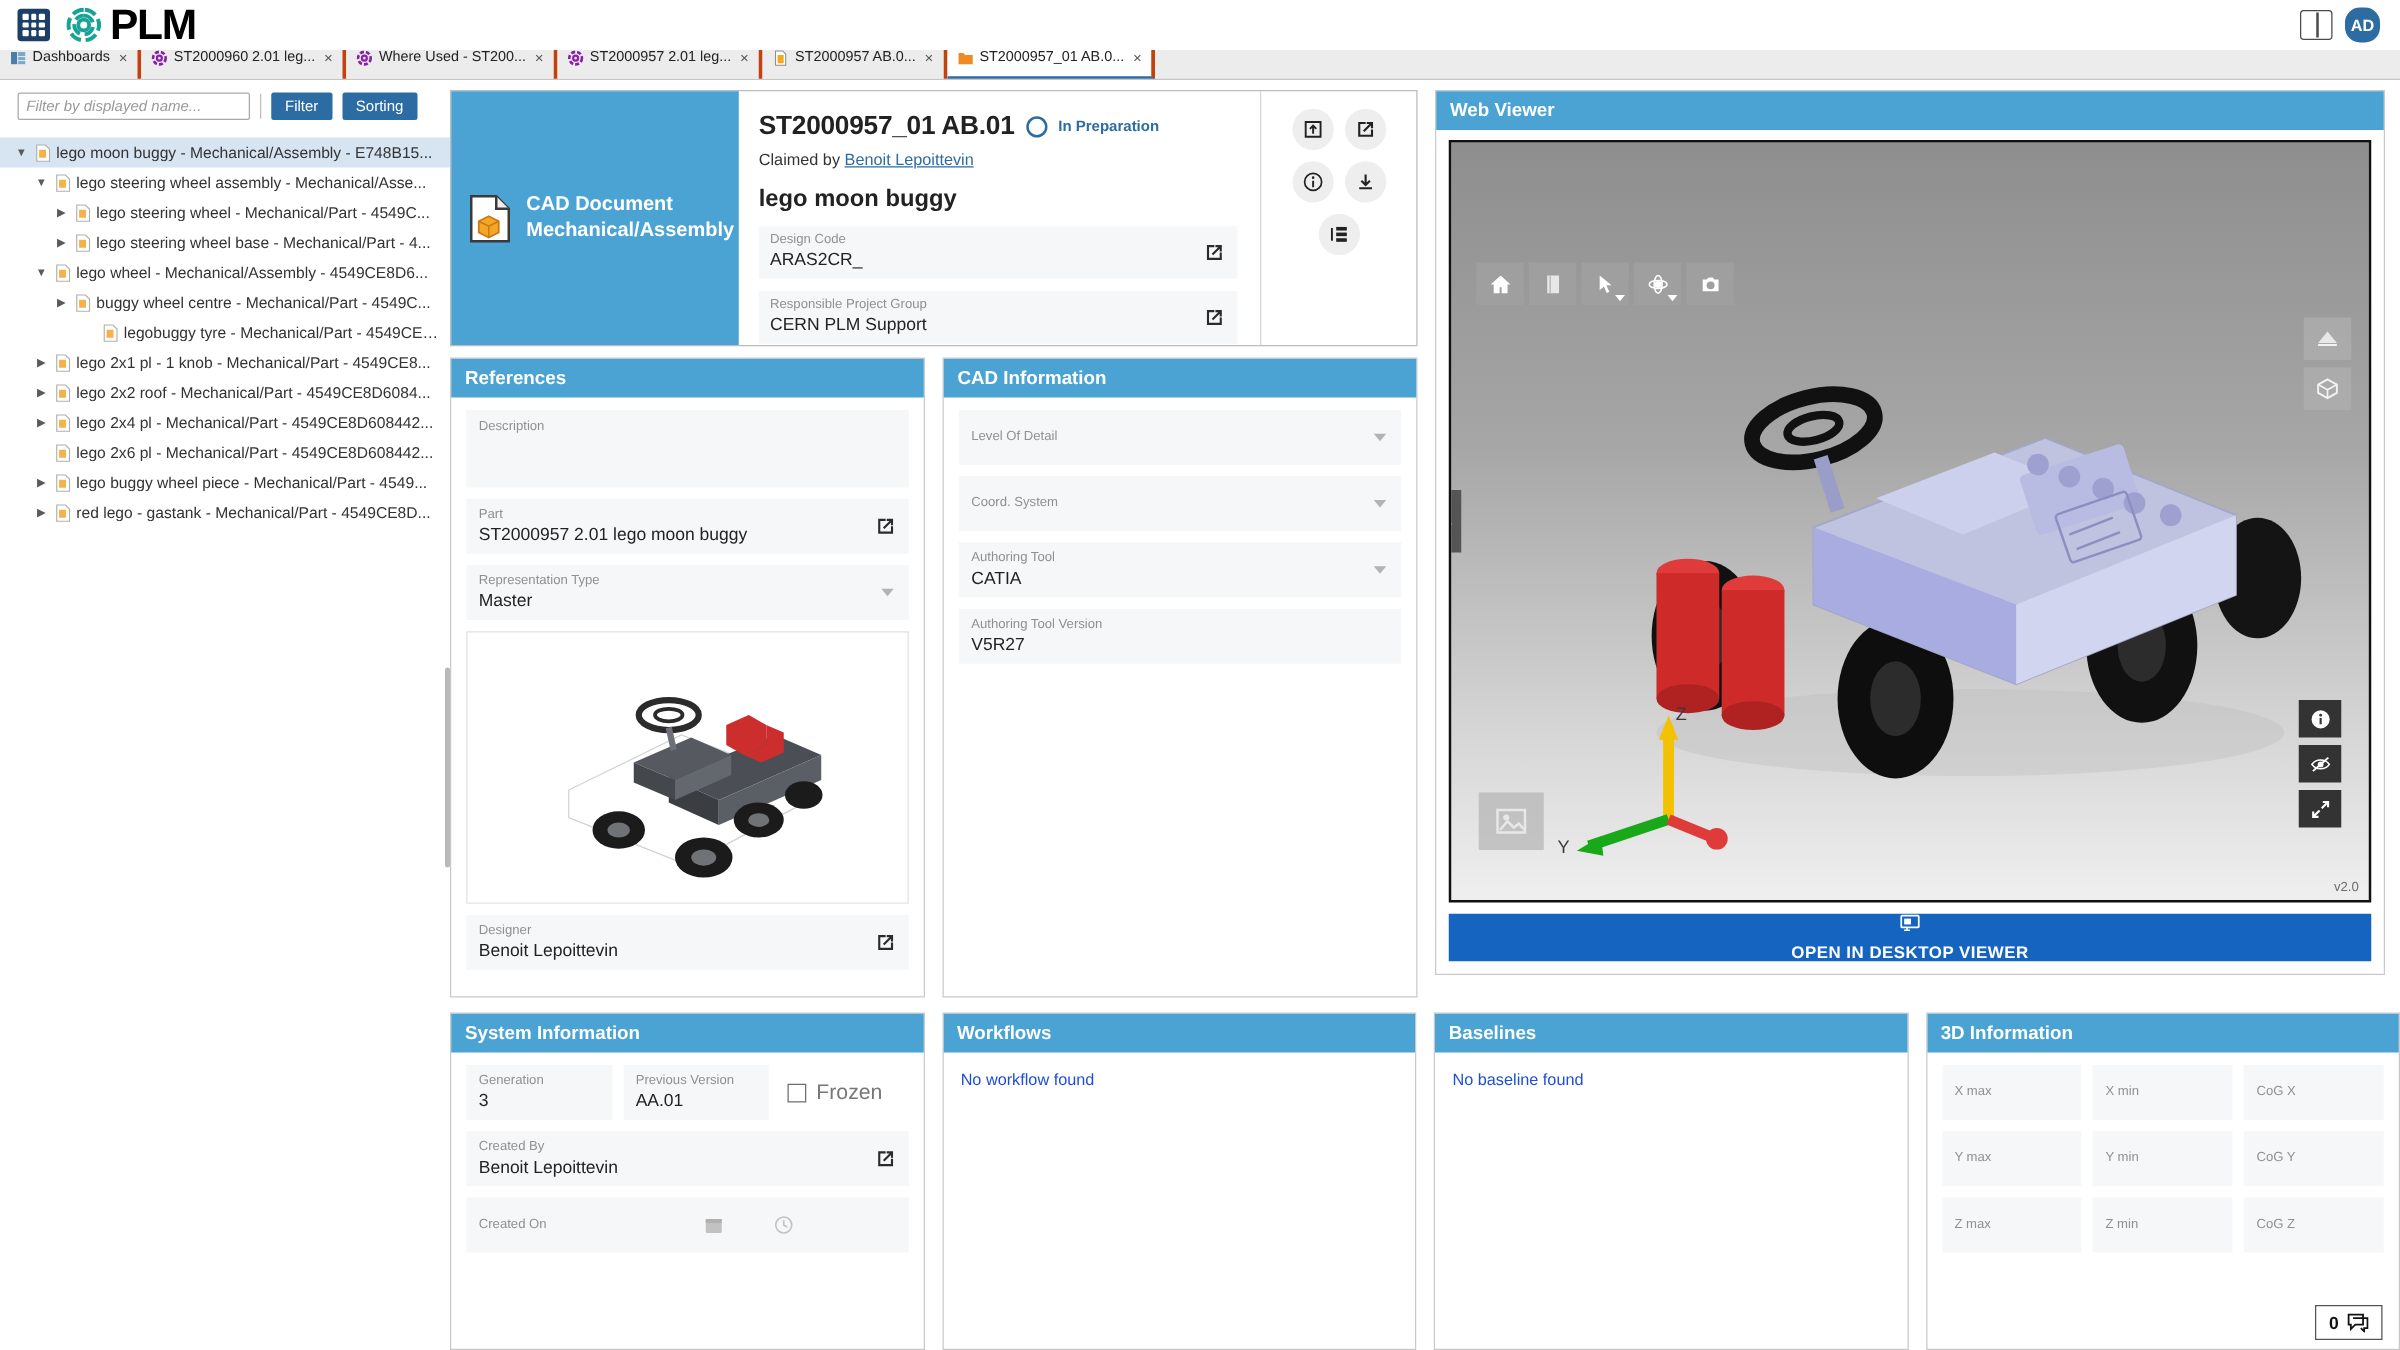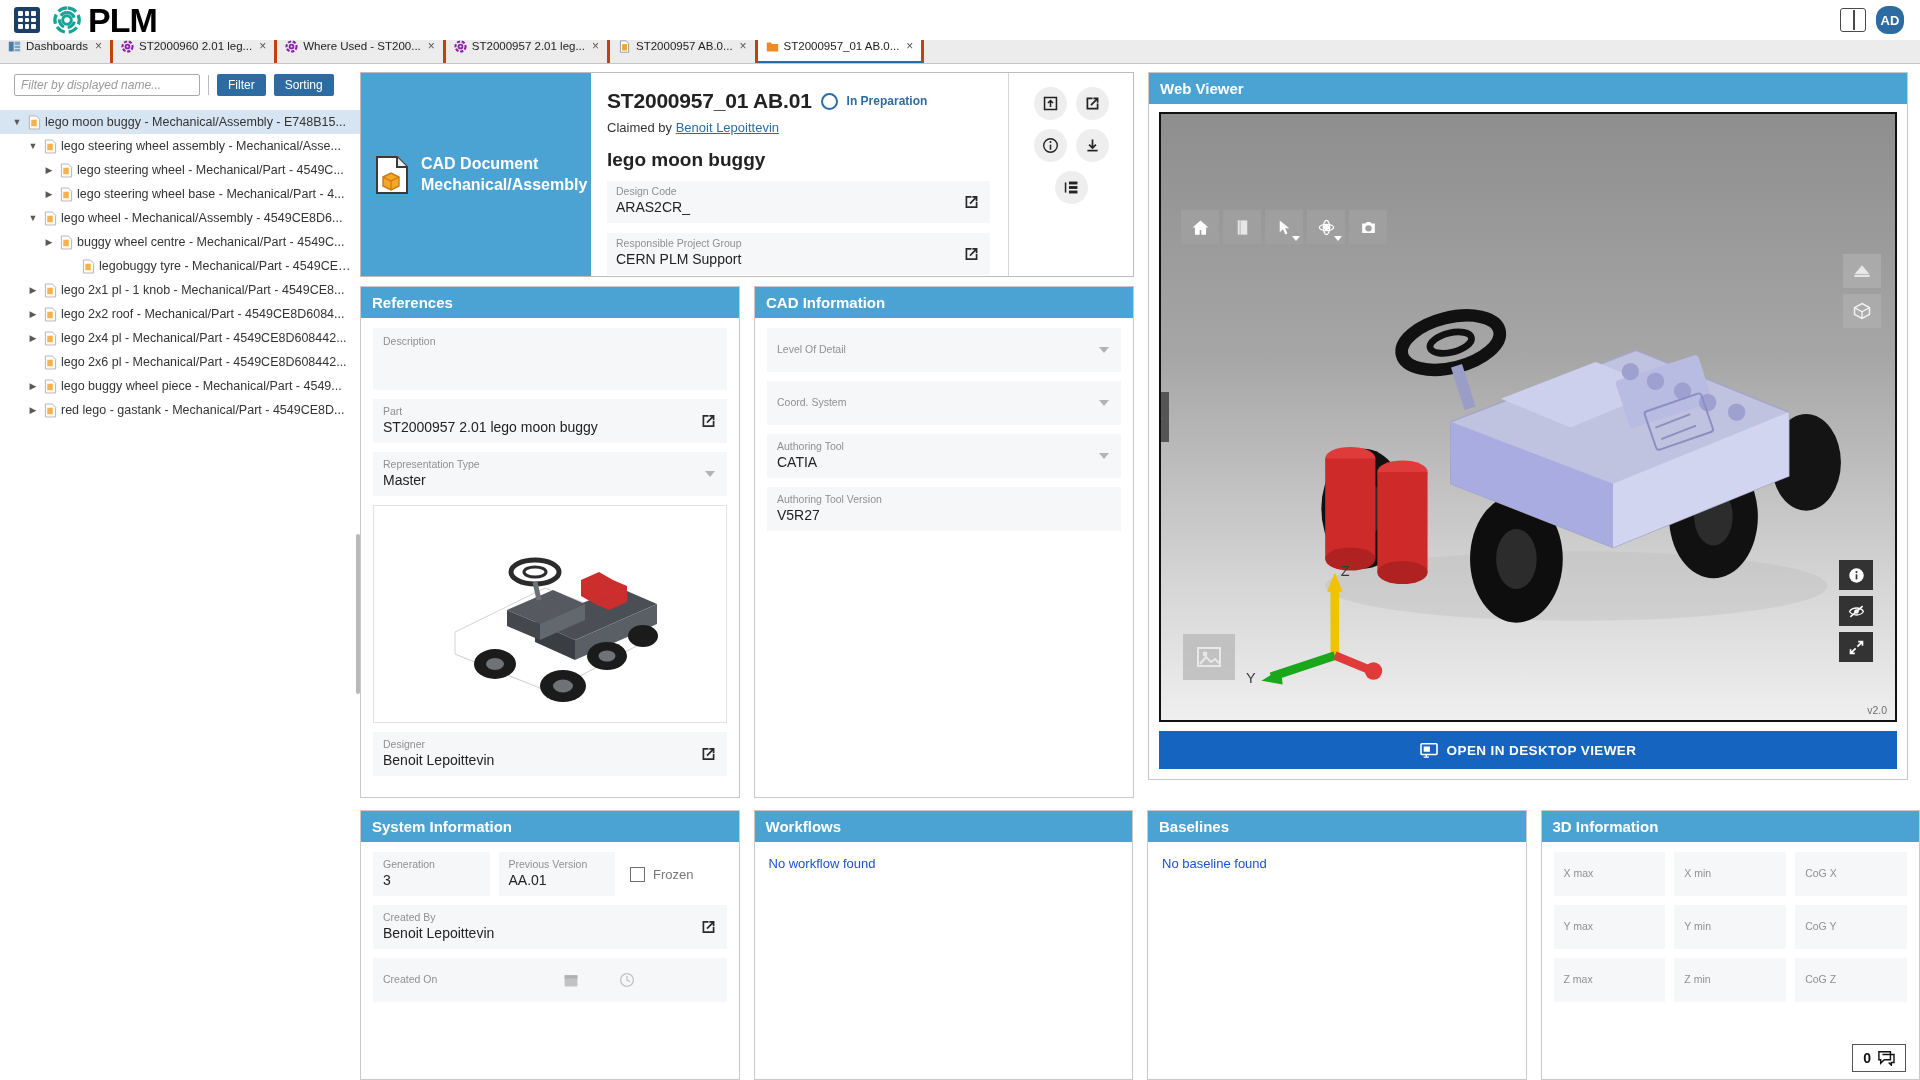--- a/index.html
+++ b/index.html
@@ -196,21 +196,21 @@
   .openviewer svg { width: 18px; height: 16px; fill: #fff; }
 
   
   .row2 { display: flex; gap: 14px; padding: 12px 0 0 0; flex: 1 1 auto; min-height: 0; }
   .row2 > .panel { flex: 1 1 0; min-width: 0; }
 
   .grid3 { display: flex; gap: 9px; margin-bottom: 9px; }
   .grid3 > .fb { flex: 1 1 0; margin-bottom: 0; }
   .chk-wrap { display: flex; align-items: center; gap: 8px; flex: 1 1 0; padding-left: 6px; }
   .chk { width: 15px; height: 15px; border: 1.6px solid #6e6e6e; background: #fff; }
-  .chk-label { font-size: 13px; color: #777; }
+  .chk-label { font-size: 17px; color: #777; }
   .date-icons { position: absolute; right: 0; top: 50%; transform: translateY(-50%); display: flex; gap: 40px; padding-right: 92px; }
   .date-icons svg { width: 16px; height: 16px; fill: #c2c2c2; }
 
   .chatbubble {
     position: absolute; right: 14px; bottom: 8px; background: #fff;
     border: 1.5px solid #555; padding: 5px 10px; display: flex; align-items: center;
     gap: 6px; font-size: 14px; font-weight: bold; color: #111; cursor: pointer; z-index: 20;
   }
   .chatbubble svg { width: 18px; height: 16px; fill: none; stroke: #111; stroke-width: 1.6; }
 </style>
@@ -741,21 +741,21 @@
                   <div class="vbtn-dark">
                     <svg viewBox="0 0 20 20">
                         <path d="M12 3 h5 v5 M8 17 H3 v-5 M17 3 L11 9 M3 17 L9 11" fill="none" stroke="#fff" stroke-width="2"></path>
                       </svg>
                   </div>
                 </div>
 
                 <div class="vver">v2.0</div>
               </div>
 
-              <div class="openviewer" style="margin-top:9px;">
+              <div class="openviewer" style="margin-top:9px;flex-direction:column;">
                 <svg viewBox="0 0 20 18">
                   <rect x="1" y="2" width="18" height="12" rx="1" fill="none" stroke="#fff" stroke-width="1.8"></rect>
                   <rect x="4" y="5" width="7" height="6" fill="#fff"></rect>
                   <path d="M7 14 v3 M4 17 h6" stroke="#fff" stroke-width="1.6" fill="none"></path>
                 </svg>
                 <span>OPEN IN DESKTOP VIEWER</span>
               </div>
             </div>
           </div>
         </div>

